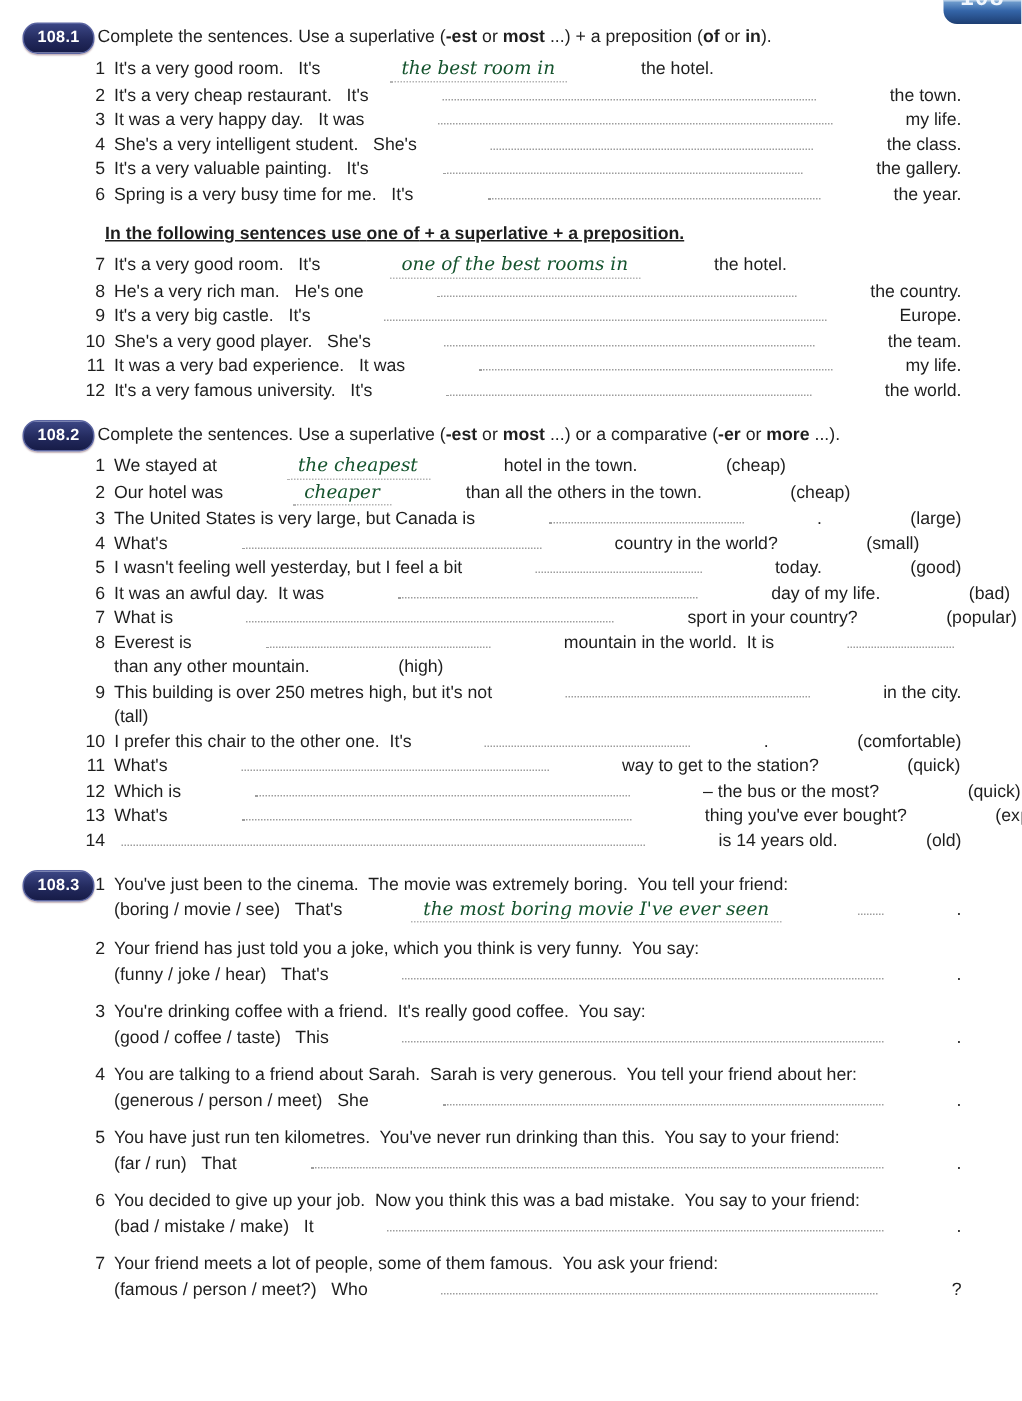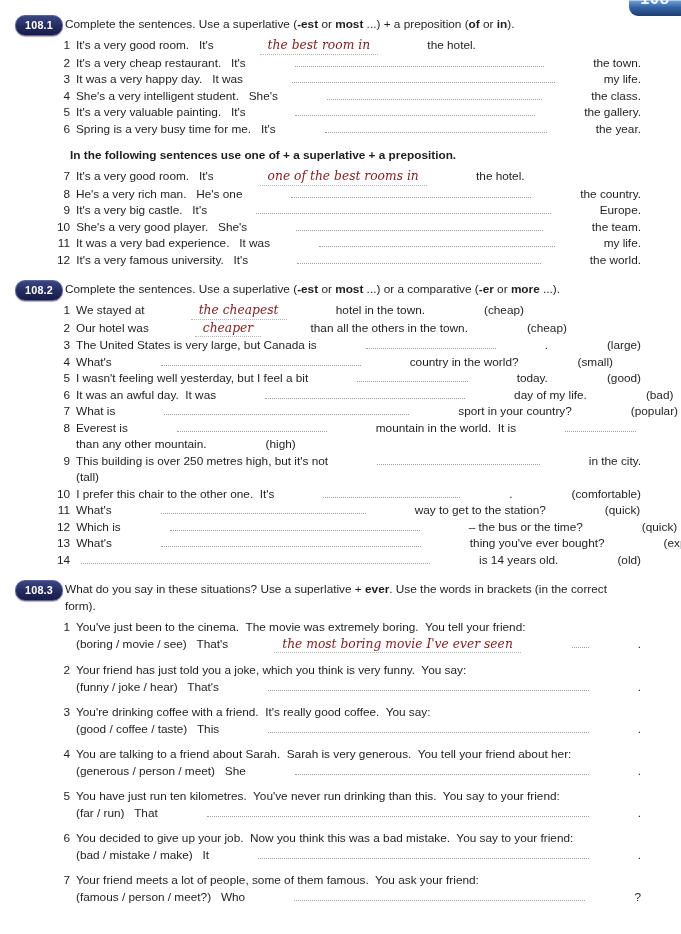--- a/index.html
+++ b/index.html
@@ -26,36 +26,36 @@
   .badge{
     position:absolute;left:2px;top:-1px;width:46px;height:19px;
     border-radius:10px;display:flex;align-items:center;justify-content:center;
     background:linear-gradient(180deg,#3b4684 0%,#232a5e 55%,#171c48 100%);
     border:1px solid #5a64a0;
     color:#ffffff;font-size:10.8px;font-weight:bold;letter-spacing:.2px;
     box-shadow:0 1px 1px rgba(80,30,50,.35);
   }
   .heading{line-height:17px;margin-bottom:4px;}
   .heading strong{font-weight:bold;}
-  .subheading{margin:10px 0 4px 5px;font-weight:bold;line-height:17px;}
+  .subheading{margin:10px 0 4px 5px;font-weight:bold;line-height:17px;text-decoration:underline;}
   .item{display:flex;align-items:flex-start;}
   .item.spaced{margin-bottom:9px;}
   .num{flex:0 0 13px;margin-left:-8px;margin-right:6px;text-align:right;}
   .lines{flex:1 1 auto;min-width:0;}
   .line{display:flex;align-items:baseline;line-height:16.5px;gap:44px;}
   .t{white-space:pre;}
   .t.gap{margin-left:15px;}
   .blank{
     display:inline-block;height:4px;flex:0 0 auto;margin:0 5px;
     border-bottom:1px dotted #9d9d9d;
   }
   .blank.flex{flex:1 1 40px;}
   .answer{
     font-family:"DejaVu Serif",serif;font-style:italic;
-    font-size:12.3px;color:#7f1d1d;white-space:pre;
+    font-size:12.3px;color:#14532d;white-space:pre;
     border-bottom:1px dotted #b4b4b4;padding:0 8px;margin:0 2px;
   }
 </style>
 </head>
 <body>
 
 <div class="page-tab">
   <span class="tab-label">108</span>
 </div>
 
@@ -314,21 +314,21 @@
             <span class="t gap">(quick)</span>
           </div>
         </div>
       </div>
       <div class="item">
         <span class="num">12</span>
         <div class="lines">
           <div class="line">
             <span class="t">Which is</span>
             <span class="blank" style="flex-basis: 250px;"></span>
-            <span class="t">– the bus or the time?</span>
+            <span class="t">– the bus or the most?</span>
             <span class="t gap">(quick)</span>
           </div>
         </div>
       </div>
       <div class="item">
         <span class="num">13</span>
         <div class="lines">
           <div class="line">
             <span class="t">What's</span>
             <span class="blank" style="flex-basis: 260px;"></span>
@@ -343,21 +343,20 @@
           <div class="line">
             <span class="blank flex"></span>
             <span class="t">is 14 years old.</span>
             <span class="t gap">(old)</span>
           </div>
         </div>
       </div>
     </div>
     <div class="exercise">
       <span class="badge">108.3</span>
-      <div class="heading"><span>What do you say in these situations? Use a superlative + </span><strong>ever</strong><span>. Use the words in brackets (in the correct form).</span></div>
       <div class="item spaced">
         <span class="num">1</span>
         <div class="lines">
           <div class="line">
             <span class="t">You've just been to the cinema.  The movie was extremely boring.  You tell your friend:</span>
           </div>
           <div class="line">
             <span class="t">(boring / movie / see)   That's</span>
             <span class="answer">the most boring movie I've ever seen</span>
             <span class="blank flex"></span>

